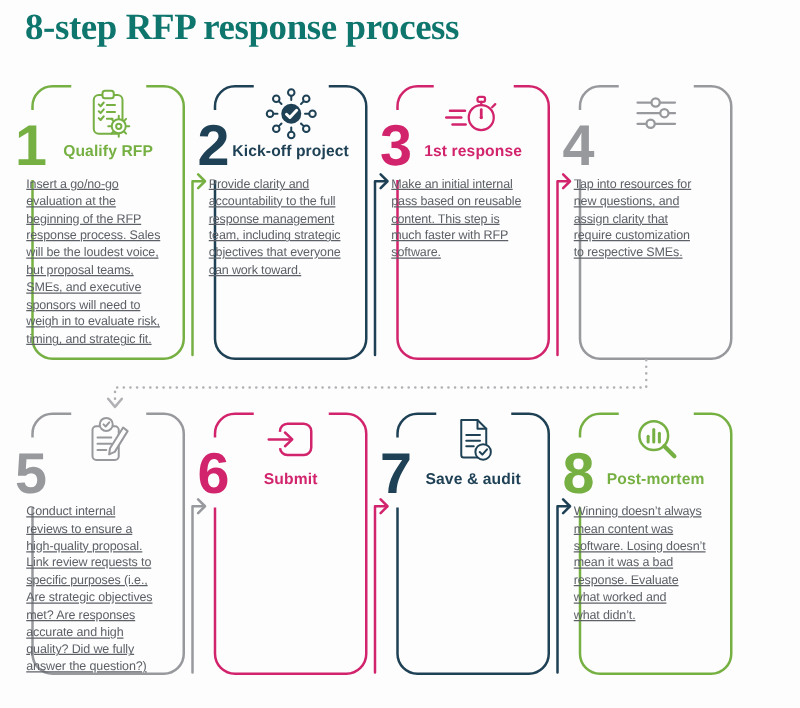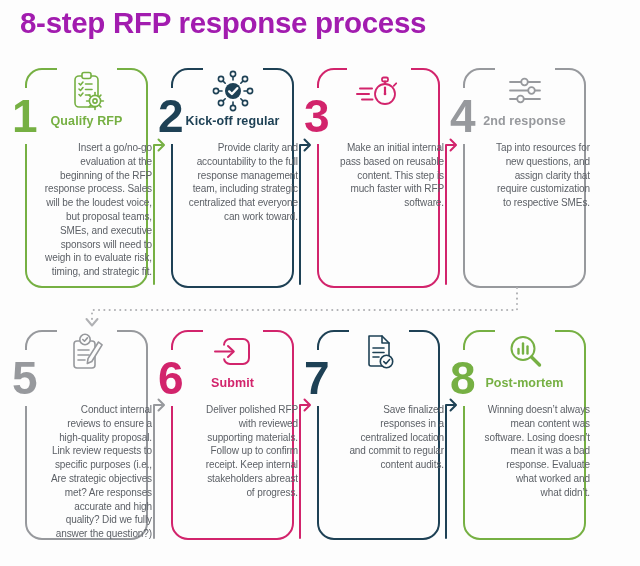--- a/index.html
+++ b/index.html
@@ -1,37 +1,37 @@
 <!DOCTYPE html>
 <html><head>
 <meta charset="utf-8">
 <style>
   html,body{margin:0;padding:0;background:#fdfdfd;}
   #stage{position:relative;width:640px;height:566px;background:#fdfdfd;overflow:hidden;
          font-family:"Liberation Sans","DejaVu Sans",sans-serif;}
   .heading{position:absolute;top:6px;left:20px;font-size:29.5px;font-weight:bold;
-           letter-spacing:-0.3px;color:#a21caf;}
+           letter-spacing:-0.3px;color:#0f766e;font-family:Liberation Serif, serif;}
   .card{position:absolute;width:123px;box-sizing:border-box;border:2px solid;
         border-radius:17px;background:transparent;z-index:1;}
   .row1{top:68px;height:220px;}
   .row2{top:330px;height:210px;}
   .col1{left:25px}.col2{left:171px}.col3{left:317px}.col4{left:463px}
   .c-green{border-color:#76b043;color:#76b043;}
   .c-navy{border-color:#1e4155;color:#1e4155;}
   .c-pink{border-color:#d2246c;color:#d2246c;}
   .c-gray{border-color:#97999d;color:#97999d;}
   .num{position:absolute;top:18px;left:-17px;font-size:46px;font-weight:bold;line-height:1;
        background:#fdfdfd;padding:5px 2px;}
   .icon-wrap{position:absolute;top:-7px;left:50%;transform:translateX(-50%);
              background:#fdfdfd;padding:6px 8px 2px;line-height:0;}
   .card-title{position:absolute;top:44px;left:0;right:0;text-align:center;
               font-size:12.5px;font-weight:bold;letter-spacing:0.1px;}
-  .body-text{position:absolute;top:71px;left:-6px;right:-6px;text-align:right;
+  .body-text{position:absolute;top:71px;left:-6px;right:-6px;text-align:left;
              font-size:10px;line-height:1.38;letter-spacing:-0.1px;color:#5d6167;
-             white-space:pre-line;}
+             white-space:pre-line;text-decoration:underline;}
   .arrow{position:absolute;z-index:2;}
   .a-r1{top:134px;}
   .a-r2{top:394px;}
   .ax1{left:150px}.ax2{left:296px}.ax3{left:442px}
   .connector{position:absolute;left:0;top:278px;z-index:3;}
   svg{display:block;}
 </style>
 </head>
 <body>
 
@@ -95,64 +95,64 @@
         <line x1="14.2" y1="14.2" x2="12.1" y2="12.1"></line>
           <circle cx="10" cy="10" r="2.6" fill="#fdfdfd"></circle>
         <line x1="22" y1="11" x2="22" y2="8"></line>
           <circle cx="22" cy="5" r="2.6" fill="#fdfdfd"></circle>
         <line x1="29.8" y1="14.2" x2="31.9" y2="12.1"></line>
           <circle cx="34" cy="10" r="2.6" fill="#fdfdfd"></circle>
         <circle cx="22" cy="22" r="8" fill="currentColor" stroke="none"></circle>
         <polyline points="18.2,22.4 20.9,25 26.3,19.2" stroke="#fdfdfd" stroke-width="2.4" stroke-linejoin="round"></polyline>
       </svg>
     </div>
-    <div class="card-title">Kick-off regular</div>
+    <div class="card-title">Kick-off project</div>
     <div class="body-text">Provide clarity and
 accountability to the full
 response management
 team, including strategic
-centralized that everyone
+objectives that everyone
 can work toward.</div>
   </div>
 
   <div class="card row1 col3 c-pink">
     <div class="num">3</div>
     <div class="icon-wrap">
       <svg width="48" height="42" viewBox="0 0 48 42" fill="none" stroke="currentColor" stroke-width="1.8" stroke-linecap="round" stroke-linejoin="round">
         <rect x="27" y="8.5" width="6" height="4" rx="1.5"></rect>
         <line x1="30" y1="12.5" x2="30" y2="15"></line>
         <line x1="38.7" y1="16.8" x2="41.2" y2="14.3"></line>
         <circle cx="30" cy="25" r="10"></circle>
         <line x1="30" y1="25" x2="30" y2="18.6" stroke-width="2.2"></line>
         <circle cx="30" cy="25" r="1.3" fill="currentColor" stroke="none"></circle>
         <line x1="5" y1="19.5" x2="17" y2="19.5" stroke-width="2"></line>
         <line x1="2" y1="25" x2="14" y2="25" stroke-width="2"></line>
         <line x1="7" y1="30.5" x2="17.5" y2="30.5" stroke-width="2"></line>
       </svg>
     </div>
+    <div class="card-title">1st response</div>
     <div class="body-text">Make an initial internal
 pass based on reusable
 content. This step is
 much faster with RFP
 software.</div>
   </div>
 
   <div class="card row1 col4 c-gray">
     <div class="num">4</div>
     <div class="icon-wrap">
       <svg width="44" height="44" viewBox="0 0 44 44" fill="none" stroke="currentColor" stroke-width="1.8" stroke-linecap="round">
         <line x1="7" y1="13" x2="37" y2="13"></line>
           <circle cx="21.5" cy="13" r="3.3" fill="#fdfdfd"></circle>
         <line x1="7" y1="21.5" x2="37" y2="21.5"></line>
           <circle cx="28.5" cy="21.5" r="3.3" fill="#fdfdfd"></circle>
         <line x1="7" y1="30" x2="37" y2="30"></line>
           <circle cx="17.5" cy="30" r="3.3" fill="#fdfdfd"></circle>
       </svg>
     </div>
-    <div class="card-title">2nd response</div>
     <div class="body-text">Tap into resources for
 new questions, and
 assign clarity that
 require customization
 to respective SMEs.</div>
   </div>
 
   <div class="card row2 col1 c-gray">
     <div class="num">5</div>
     <div class="icon-wrap">
@@ -182,47 +182,36 @@
     <div class="num">6</div>
     <div class="icon-wrap">
       <svg width="44" height="42" viewBox="0 0 44 42" fill="none" stroke="currentColor" stroke-width="2" stroke-linecap="round" stroke-linejoin="round">
         <rect x="13" y="8" width="25" height="25" rx="6"></rect>
         <rect x="10.5" y="14.5" width="5" height="13" fill="#fdfdfd" stroke="none"></rect>
         <line x1="4" y1="20.5" x2="22" y2="20.5"></line>
         <polyline points="17,15 22.8,20.5 17,26"></polyline>
       </svg>
     </div>
     <div class="card-title">Submit</div>
-    <div class="body-text">Deliver polished RFP
-with reviewed
-supporting materials.
-Follow up to confirm
-receipt. Keep internal
-stakeholders abreast
-of progress.</div>
   </div>
 
   <div class="card row2 col3 c-navy">
     <div class="num">7</div>
     <div class="icon-wrap">
       <svg width="44" height="42" viewBox="0 0 44 42" fill="none" stroke="currentColor" stroke-width="1.6" stroke-linecap="round" stroke-linejoin="round">
         <path d="M12,5 h13 l7,7 v21 a2,2 0 0 1 -2,2 h-16 a2,2 0 0 1 -2,-2 z"></path>
         <polyline points="25,5 25,12 32,12"></polyline>
         <line x1="16" y1="17" x2="27" y2="17"></line>
         <line x1="16" y1="21.5" x2="27" y2="21.5"></line>
         <line x1="16" y1="26" x2="22" y2="26"></line>
         <circle cx="29.5" cy="30.5" r="6.2" fill="#fdfdfd"></circle>
         <polyline points="26.8,30.6 28.9,32.7 32.6,28.5"></polyline>
       </svg>
     </div>
-    <div class="body-text">Save finalized
-responses in a
-centralized location
-and commit to regular
-content audits.</div>
+    <div class="card-title">Save &amp; audit</div>
   </div>
 
   <div class="card row2 col4 c-green">
     <div class="num">8</div>
     <div class="icon-wrap">
       <svg width="44" height="42" viewBox="0 0 44 42" fill="none" stroke="currentColor" stroke-width="2" stroke-linecap="round">
         <circle cx="20" cy="17.5" r="11.5"></circle>
         <line x1="15.5" y1="22.5" x2="15.5" y2="18" stroke-width="2.4"></line>
         <line x1="20" y1="22.5" x2="20" y2="12.5" stroke-width="2.4"></line>
         <line x1="24.5" y1="22.5" x2="24.5" y2="15.5" stroke-width="2.4"></line>

